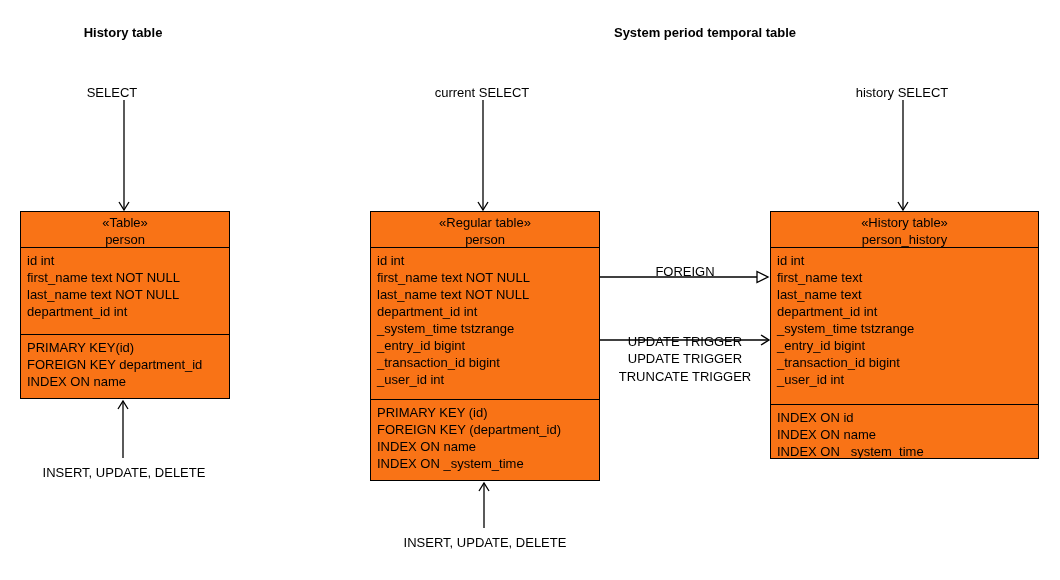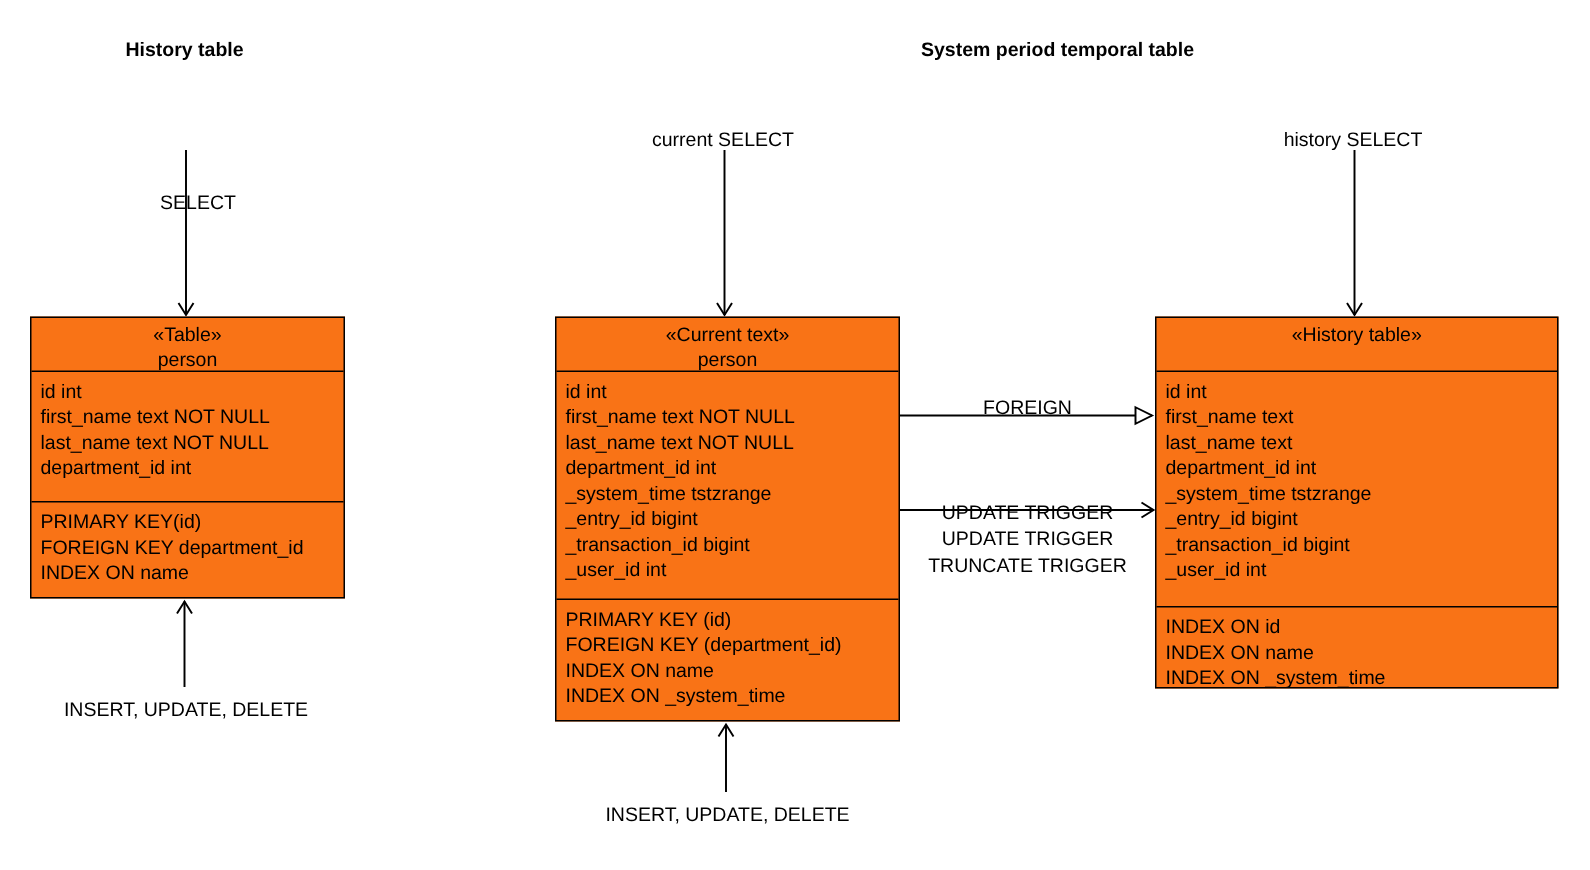--- a/index.html
+++ b/index.html
@@ -96,21 +96,21 @@
 
     <line x1="123" y1="458" x2="123" y2="401" stroke="#000000" stroke-width="1.3" marker-end="url(#openArrow)"></line>
 
     <line x1="484" y1="528" x2="484" y2="483" stroke="#000000" stroke-width="1.3" marker-end="url(#openArrow)"></line>
 
     <line x1="600" y1="277" x2="768" y2="277" stroke="#000000" stroke-width="1.3" marker-end="url(#hollowTriangle)"></line>
 
     <line x1="600" y1="340" x2="769" y2="340" stroke="#000000" stroke-width="1.3" marker-end="url(#openArrow)"></line>
   </svg>
 
-  <div class="edge-label" style="left:72px; top:85px; width:120px;margin-top:42px;">SELECT</div>
+  <div class="edge-label" style="left:52px; top:85px; width:120px;">SELECT</div>
   <div class="edge-label" style="left:407px; top:85px; width:150px;">current SELECT</div>
   <div class="edge-label" style="left:827px; top:85px; width:150px;">history SELECT</div>
 
   <div class="edge-label" style="left:605px; top:264px; width:160px;">FOREIGN</div>
   <div class="edge-label" style="left:605px; top:334px; width:160px;">UPDATE TRIGGER</div>
   <div class="edge-label" style="left:605px; top:351px; width:160px;">UPDATE TRIGGER</div>
   <div class="edge-label" style="left:605px; top:369px; width:160px;">TRUNCATE TRIGGER</div>
 
   <div class="edge-label" style="left:14px; top:465px; width:220px;">INSERT, UPDATE, DELETE</div>
   <div class="edge-label" style="left:375px; top:535px; width:220px;">INSERT, UPDATE, DELETE</div>
@@ -128,21 +128,21 @@
     </div>
     <div class="uml-section">
       <div class="uml-row">PRIMARY KEY(id)</div>
       <div class="uml-row">FOREIGN KEY department_id</div>
       <div class="uml-row">INDEX ON name</div>
     </div>
   </div>
 
   <div class="uml-box" style="left:370px; top:211px; width:230px; height:270px;">
     <div class="uml-header" style="height:36px;">
-      <span class="stereotype">«Current text»</span>
+      <span class="stereotype">«Regular table»</span>
       <span class="tablename">person</span>
     </div>
     <div class="uml-section" style="height:151px;">
       <div class="uml-row">id int</div>
       <div class="uml-row">first_name text NOT NULL</div>
       <div class="uml-row">last_name text NOT NULL</div>
       <div class="uml-row">department_id int</div>
       <div class="uml-row">_system_time tstzrange</div>
       <div class="uml-row">_entry_id bigint</div>
       <div class="uml-row">_transaction_id bigint</div>
@@ -152,20 +152,21 @@
       <div class="uml-row">PRIMARY KEY (id)</div>
       <div class="uml-row">FOREIGN KEY (department_id)</div>
       <div class="uml-row">INDEX ON name</div>
       <div class="uml-row">INDEX ON _system_time</div>
     </div>
   </div>
 
   <div class="uml-box" style="left:770px; top:211px; width:269px; height:248px;">
     <div class="uml-header" style="height:36px;">
       <span class="stereotype">«History table»</span>
+      <span class="tablename">person_history</span>
     </div>
     <div class="uml-section" style="height:156px;">
       <div class="uml-row">id int</div>
       <div class="uml-row">first_name text</div>
       <div class="uml-row">last_name text</div>
       <div class="uml-row">department_id int</div>
       <div class="uml-row">_system_time tstzrange</div>
       <div class="uml-row">_entry_id bigint</div>
       <div class="uml-row">_transaction_id bigint</div>
       <div class="uml-row">_user_id int</div>

